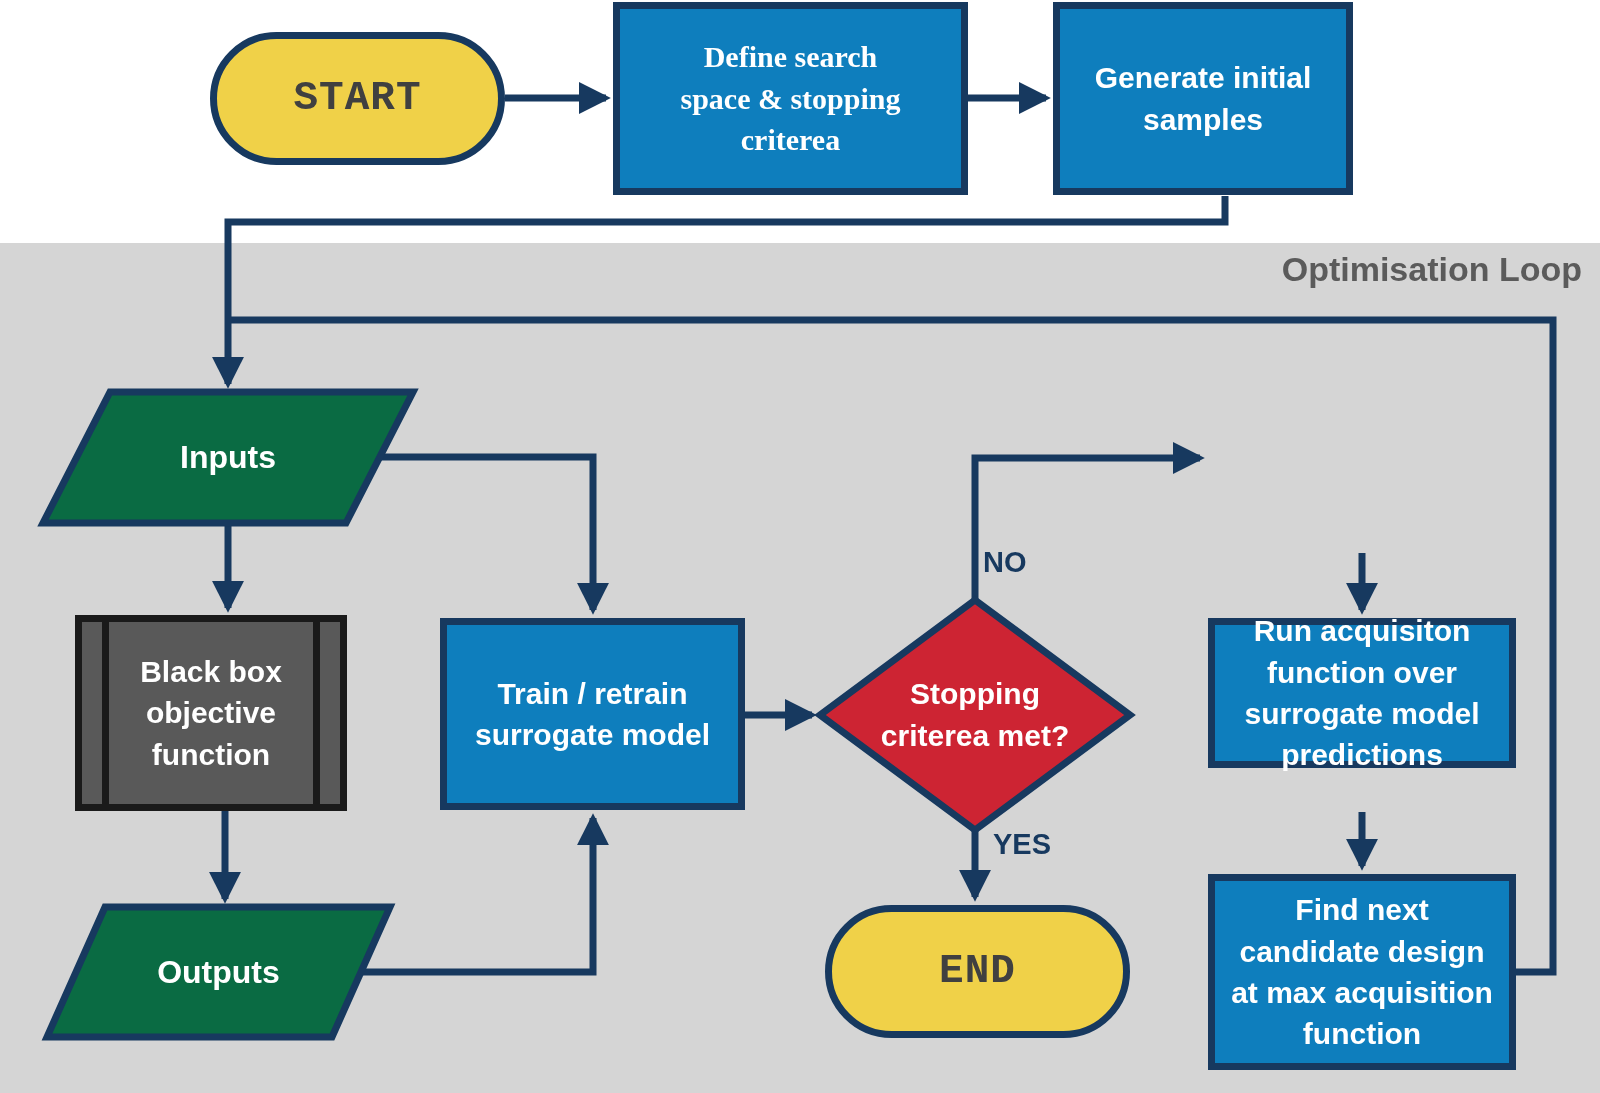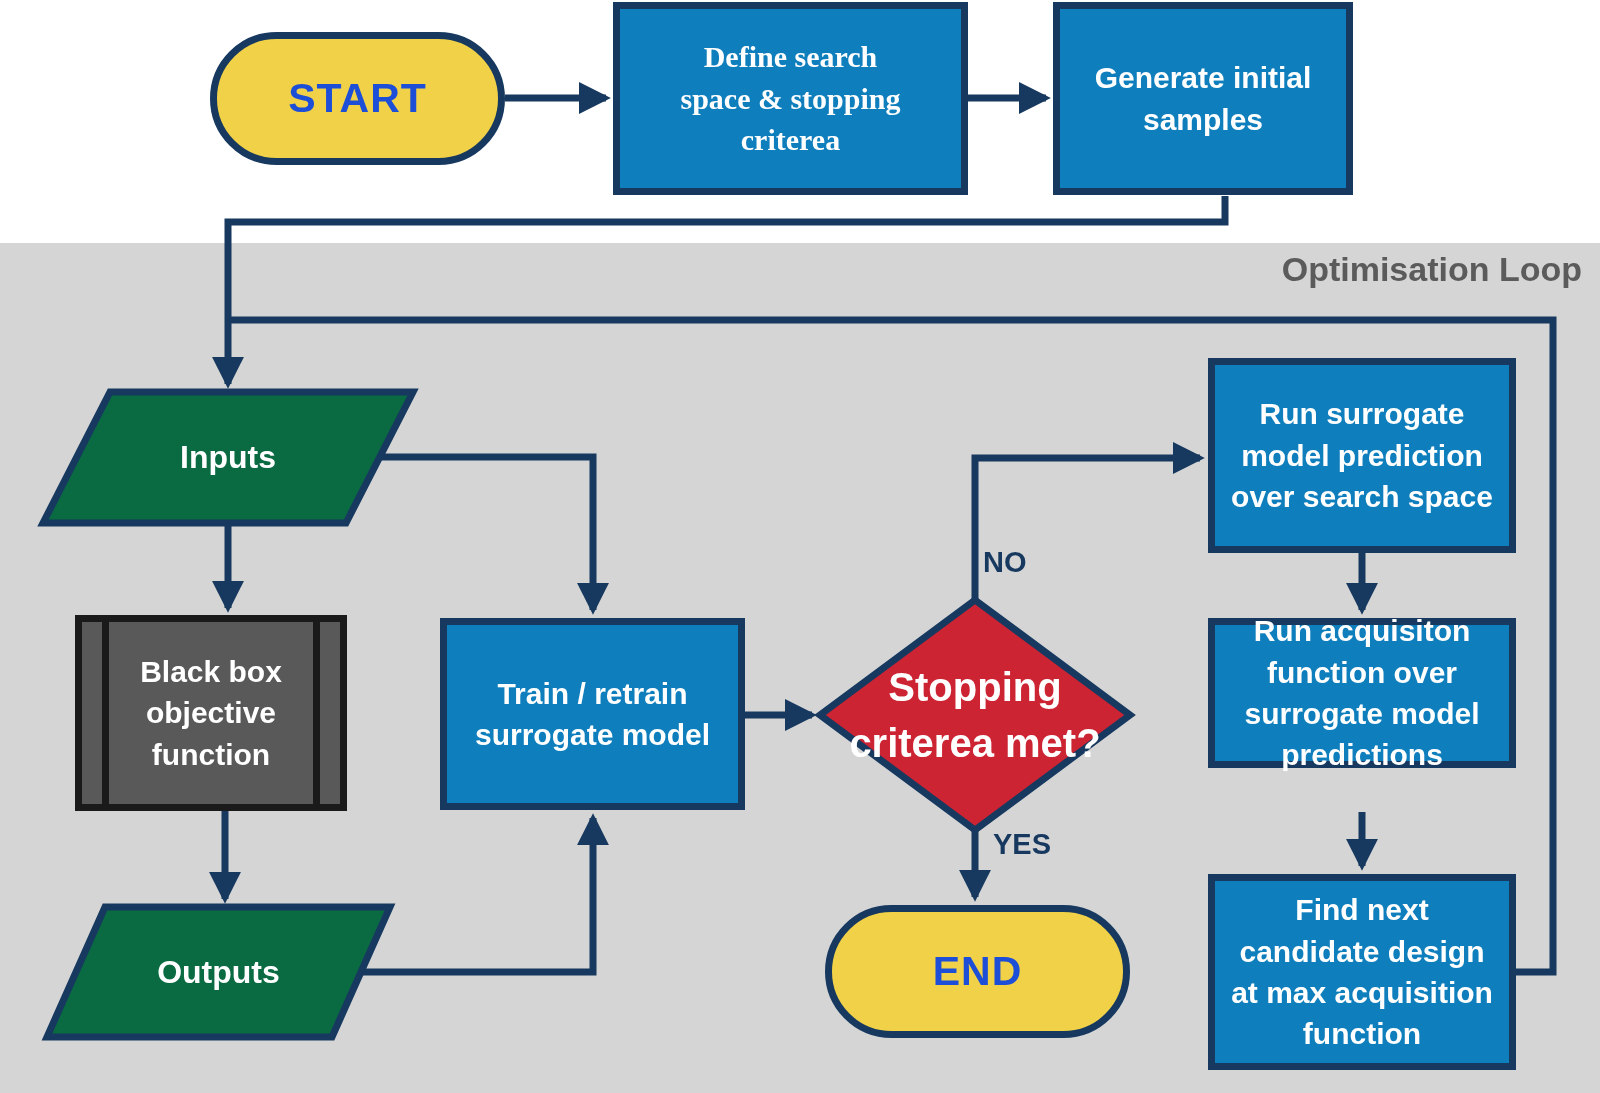--- a/index.html
+++ b/index.html
@@ -24,34 +24,34 @@
   .node{
     position:absolute;box-sizing:border-box;display:flex;align-items:center;justify-content:center;
     text-align:center;font-weight:700;white-space:pre-line;line-height:1.38;
   }
   .proc{
     background:var(--c-blue,#0E7EBD);border:7px solid var(--c-navy,#17395F);
     color:#ffffff;font-size:30px;
   }
   .terminal{
     background:var(--c-yellow,#F0D148);border:7px solid var(--c-navy,#17395F);
-    border-radius:67px;color:#1d4ed8;font-size:41px;letter-spacing:1px;
+    border-radius:67px;color:#404040;font-size:41px;letter-spacing:1px;font-family:Liberation Mono, monospace;
   }
   .blackbox{
     background:var(--c-dark_gray,#595959);border:7px solid var(--c-black,#1A1A1A);
     color:#ffffff;font-size:30px;
   }
   .bb-bar{position:absolute;top:0;bottom:0;width:7px;background:var(--c-black,#1A1A1A);}
   .bb-bar.left{left:20px;} .bb-bar.right{right:20px;}
   .overlay-label{
     position:absolute;display:flex;align-items:center;justify-content:center;text-align:center;
     font-weight:700;color:#ffffff;white-space:pre-line;line-height:1.4;pointer-events:none;
   }
   .io-label{font-size:32px;}
-  .diamond-label{font-size:40px;}
+  .diamond-label{font-size:30px;}
   .edge-label{
     position:absolute;font-weight:700;color:var(--c-navy,#17395F);font-size:29px;
   }
   .loop-label{
     position:absolute;right:18px;top:250px;font-weight:700;font-size:34px;
     color:var(--c-label_gray,#5B5B5B);
   }
 </style>
 </head>
 <body>
@@ -108,25 +108,20 @@
     <span>Black box
 objective
 function</span>
   </div>
 
   <div class="node proc" style="left:440px;top:618px;width:305px;height:192px;justify-content:center;">
     <span>Train / retrain
 surrogate model</span>
   </div>
 
-  <div class="node proc" style="left:1208px;top:358px;width:308px;height:195px;">
-    <span>Run surrogate
-model prediction
-over search space</span>
-  </div>
 
   <div class="node proc" style="left:1208px;top:618px;width:308px;height:150px;">
     <span>Run acquisiton
 function over
 surrogate model
 predictions</span>
   </div>
 
   <div class="node proc" style="left:1208px;top:874px;width:308px;height:196px;">
     <span>Find next

